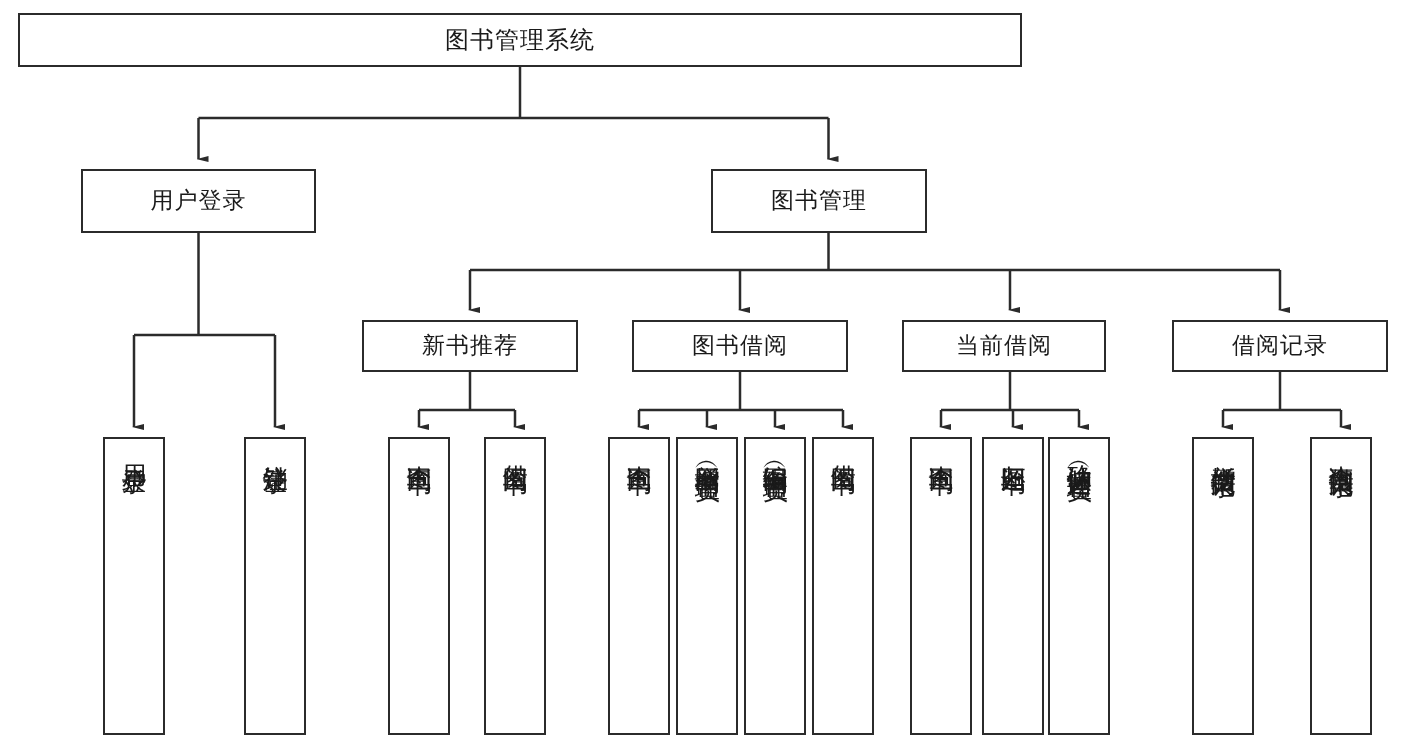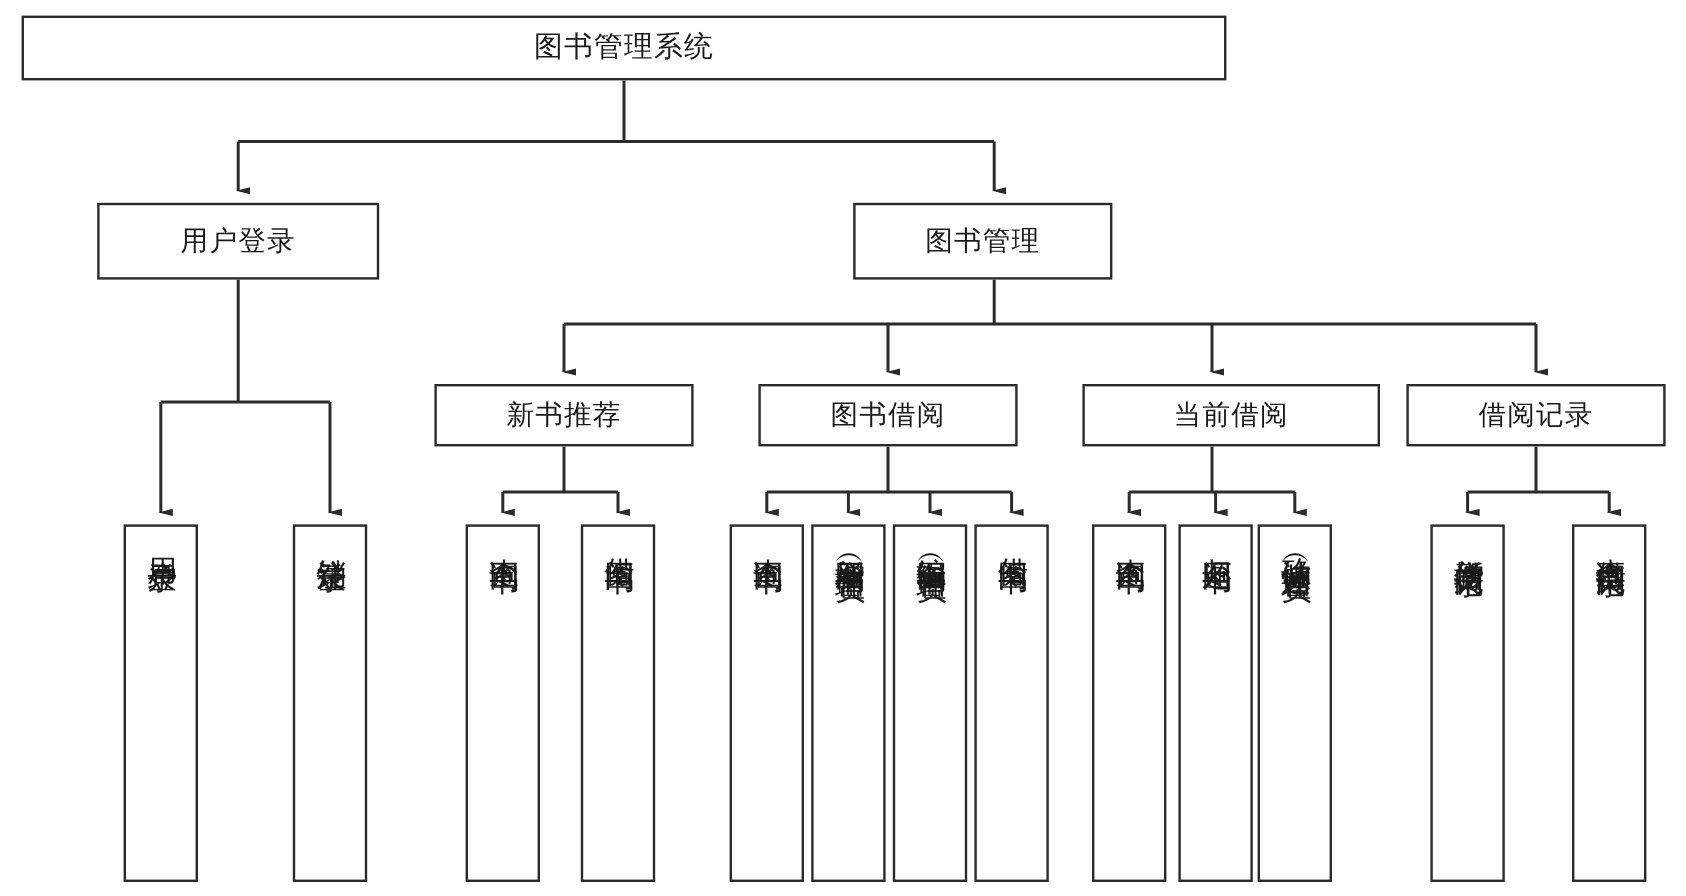--- a/index.html
+++ b/index.html
@@ -73,21 +73,21 @@
       </div>
       <div class="node h-node" style="left: 711px; top: 169px; width: 216px; height: 64px;">
         <span class="lbl">图书管理</span>
       </div>
       <div class="node h-node" style="left: 362px; top: 320px; width: 216px; height: 52px; justify-content: center;">
         <span class="lbl">新书推荐</span>
       </div>
       <div class="node h-node" style="left: 632px; top: 320px; width: 216px; height: 52px; align-items: center;">
         <span class="lbl">图书借阅</span>
       </div>
-      <div class="node h-node" style="left: 902px; top: 320px; width: 248px; height: 52px;">
+      <div class="node h-node" style="left: 902px; top: 320px; width: 204px; height: 52px;">
         <span class="lbl">当前借阅</span>
       </div>
       <div class="node h-node" style="left: 1172px; top: 320px; width: 216px; height: 52px;">
         <span class="lbl">借阅记录</span>
       </div>
       <div class="node leaf" style="left: 103px; top: 437px; width: 62px; height: 298px;">
         <span class="lbl">用户登录</span>
       </div>
       <div class="node leaf" style="left: 244px; top: 437px; width: 62px; height: 298px;">
         <span class="lbl">注销登录</span>

